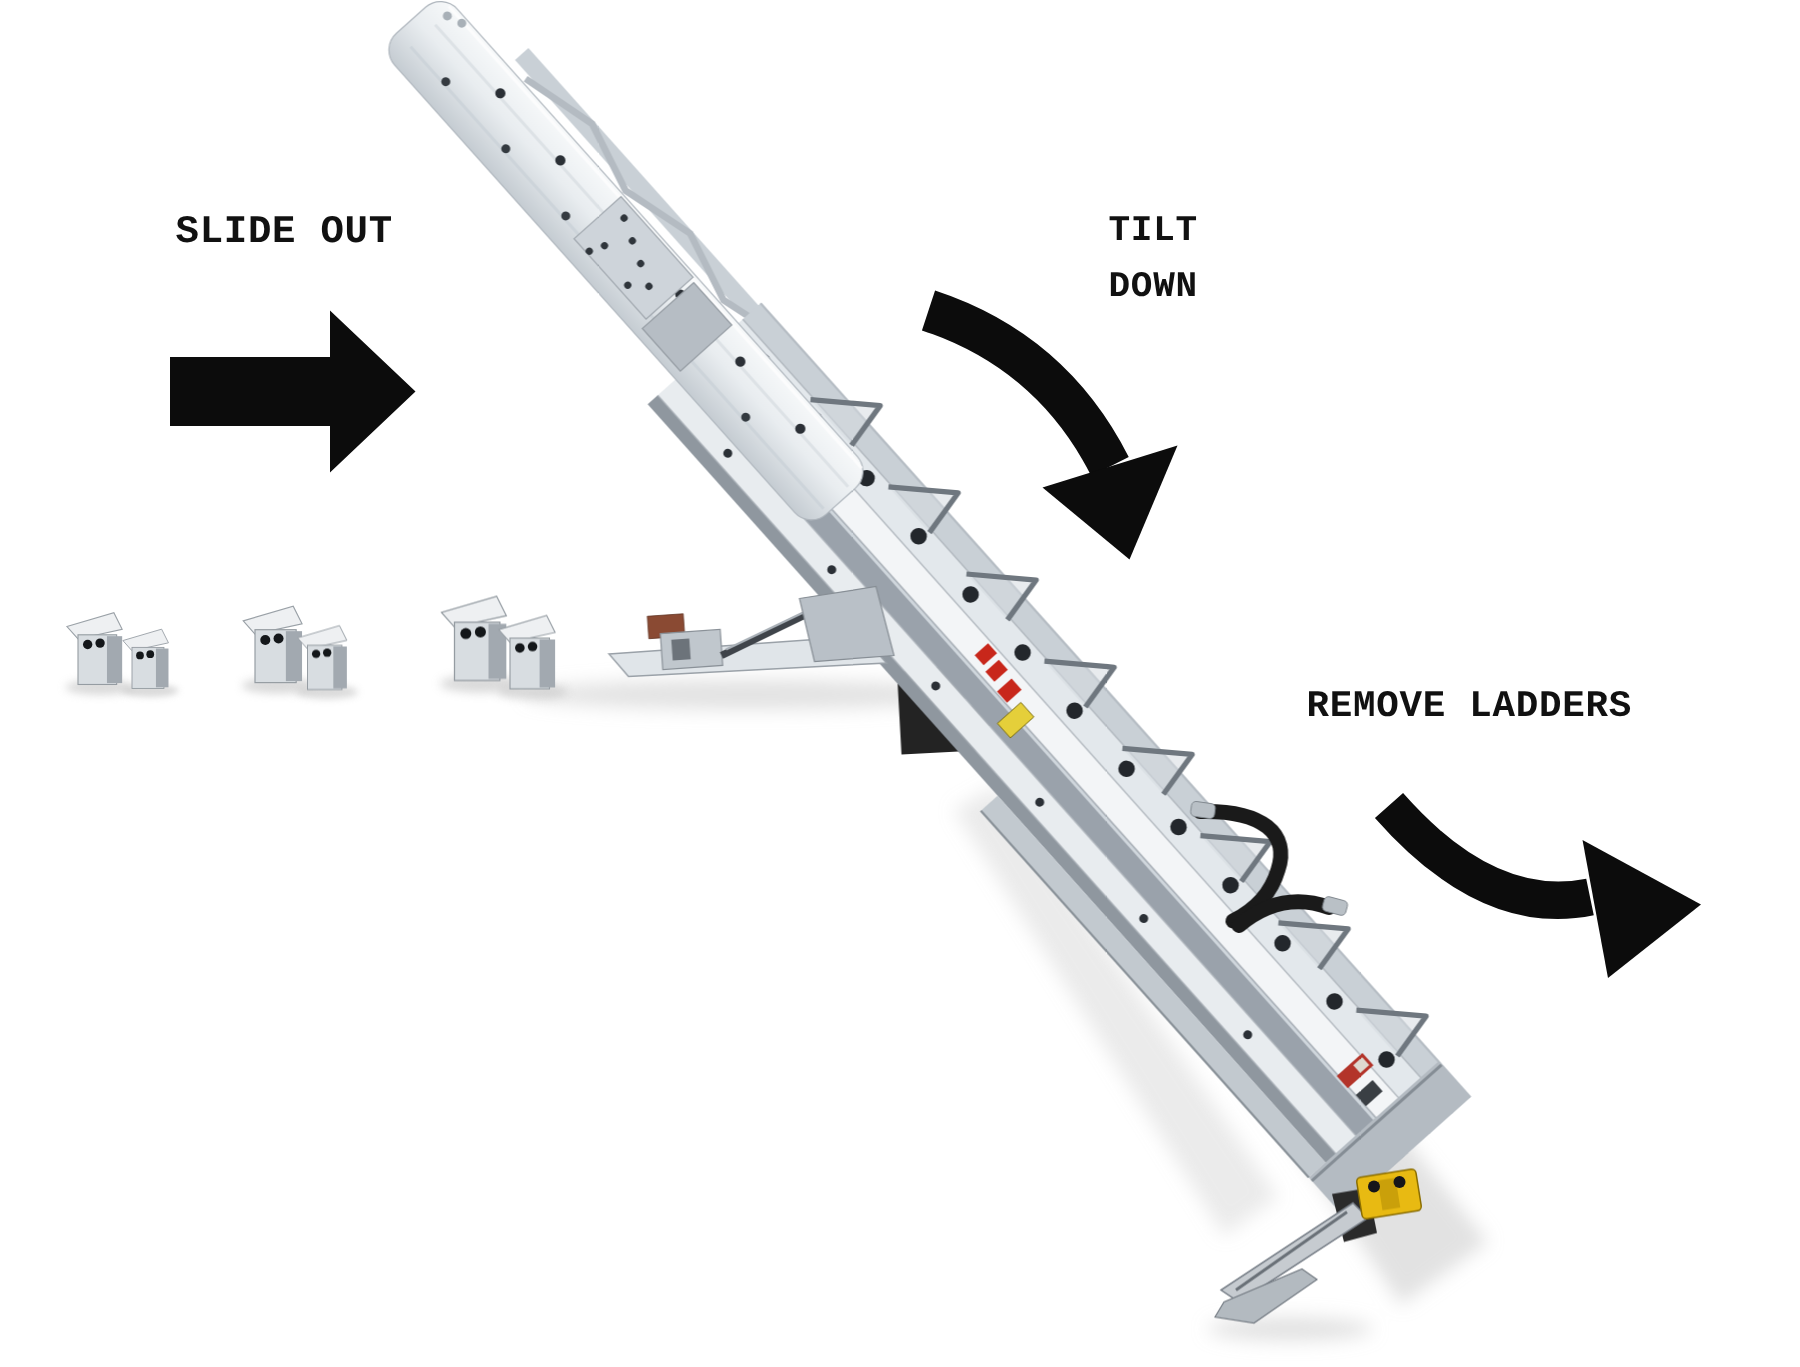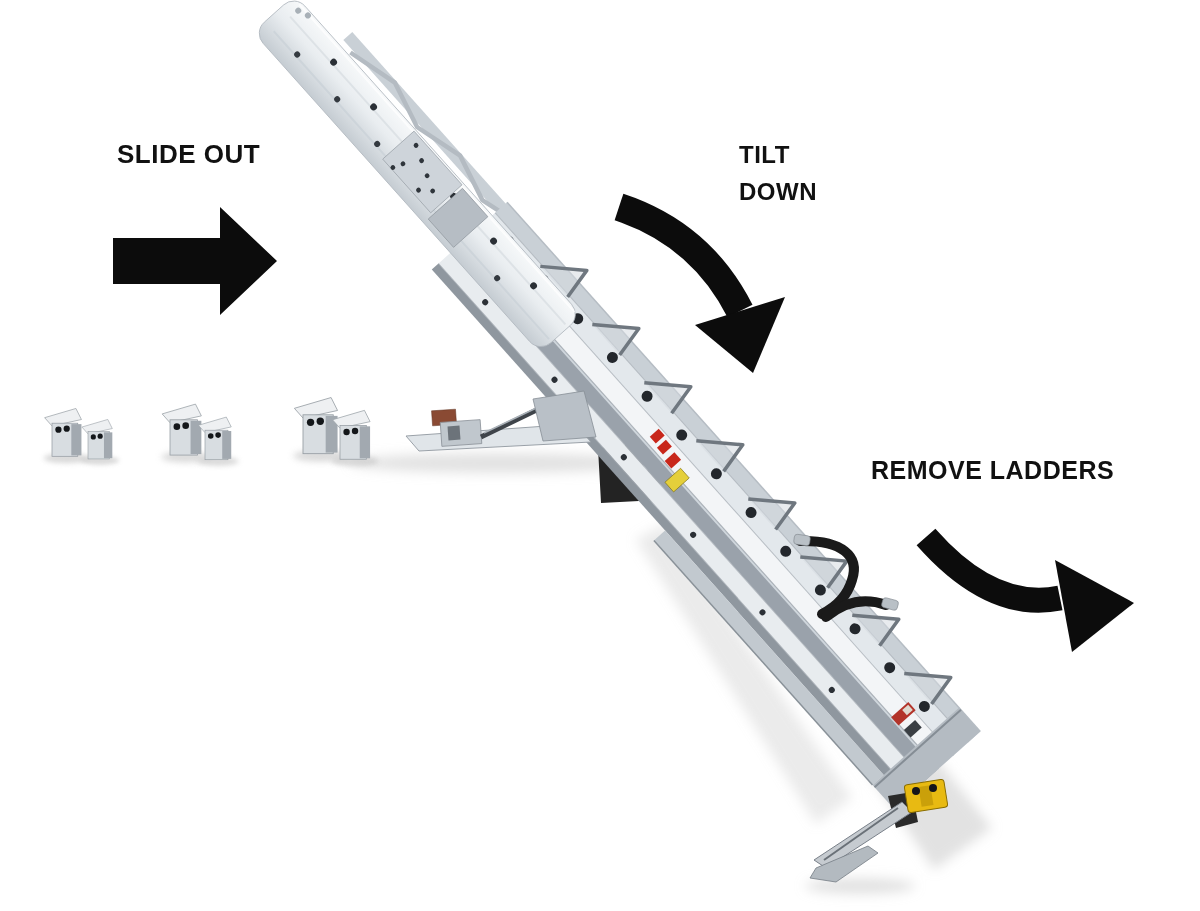--- a/index.html
+++ b/index.html
@@ -5,21 +5,21 @@
   :root{
     --background:#ffffff; --ink:#0c0c0c; --text-color:#111111;
     --rack-white:#f3f5f7; --rack-light:#e3e8ec; --rack-mid:#c9d0d6;
     --rack-gray:#9aa2ab; --rack-dark:#6f777f; --hole:#23272c;
     --bracket:#232323; --rubber:#1a1a1a; --latch-yellow:#e8ba12;
     --sticker-red:#c8271b; --sticker-yellow:#e5cf3a; --shadow:#c6c6c6; --rust:#8a4a33;
   }
   *{margin:0;padding:0;box-sizing:border-box;}
   html,body{width:1200px;height:911px;background:var(--background);overflow:hidden;}
   .canvas{position:relative;width:1200px;height:911px;background:var(--background);
-          font-family:Liberation Sans, sans-serif;}
+          font-family:Liberation Mono, monospace;}
   .canvas svg{position:absolute;left:0;top:0;}
   .label{position:absolute;color:var(--text-color);font-weight:700;letter-spacing:.5px;white-space:nowrap;}
   .label-slide{left:117px;top:139px;font-size:26px;}
   .label-tilt{left:739px;top:136px;font-size:24px;line-height:37px;}
   .label-tilt span{display:block;}
   .label-remove{left:871px;top:456px;font-size:25px;}
 </style>
 </head>
 <body>
 

